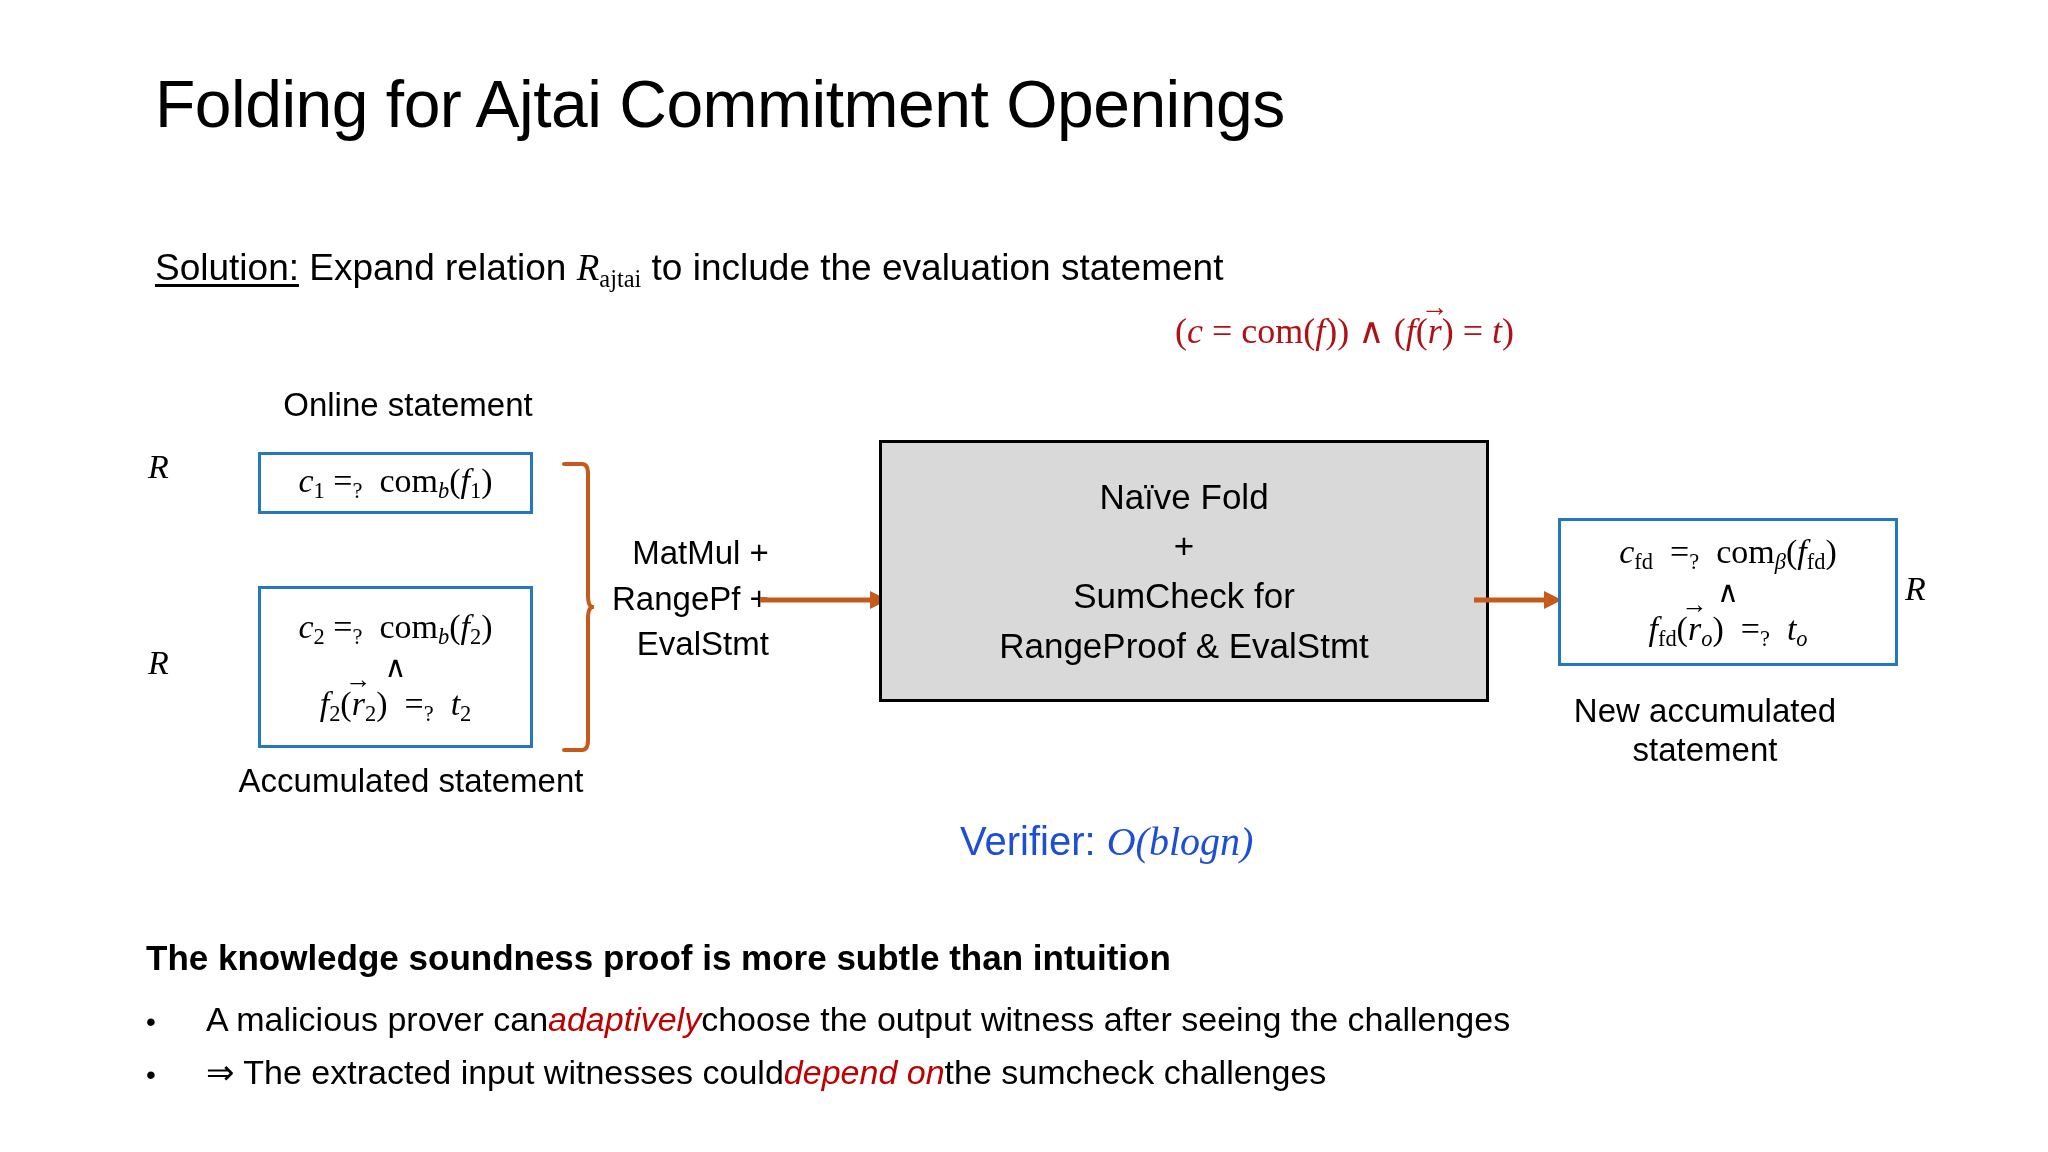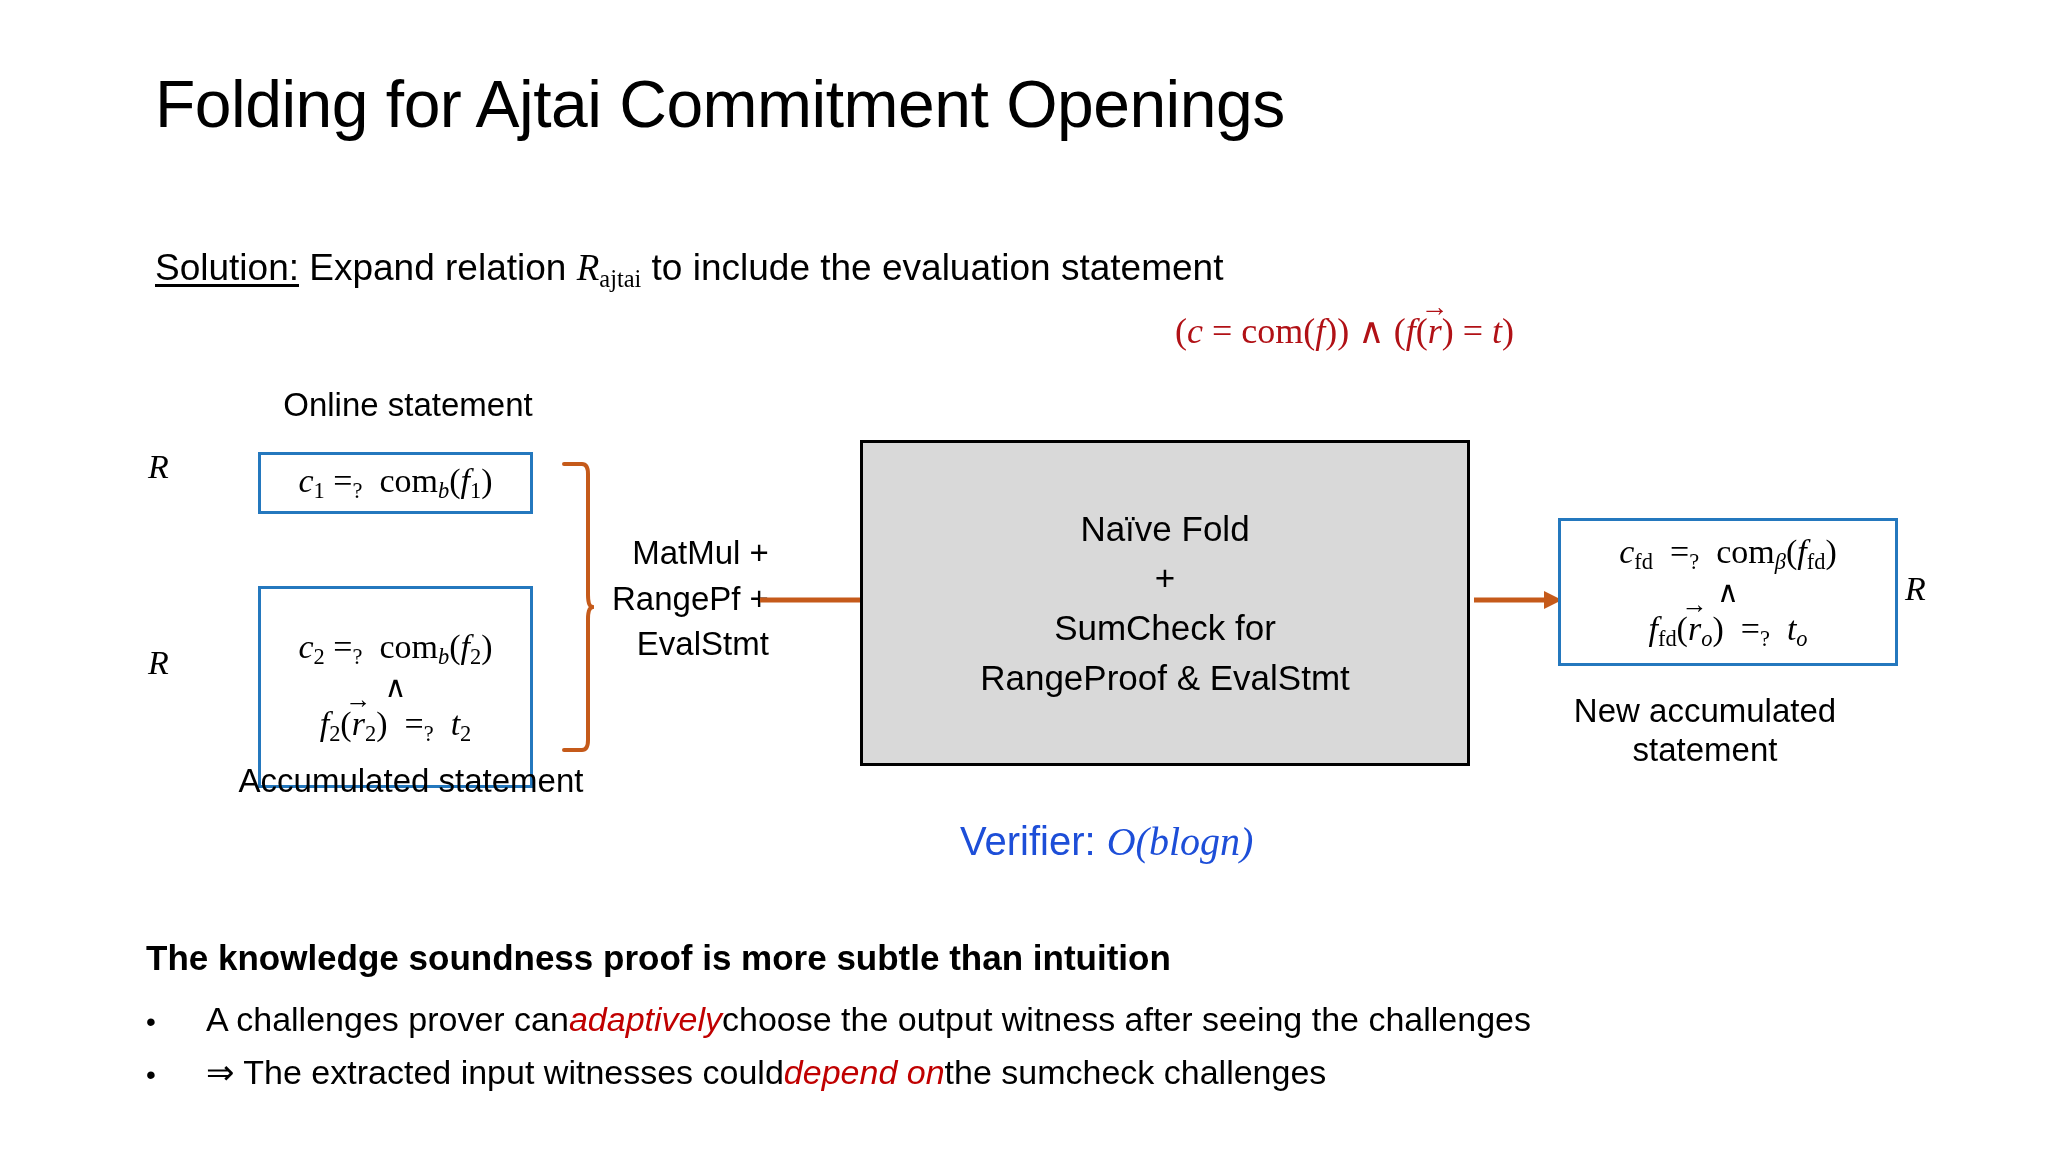--- a/index.html
+++ b/index.html
@@ -122,21 +122,21 @@
     display: flex;
     flex-direction: column;
     align-items: center;
     justify-content: center;
     font-family: Liberation Serif, serif;
     font-size: 34px;
     line-height: 1.26;
     white-space: nowrap;
   }
   .box-ajtai { left: 258px; top: 452px; width: 275px; height: 62px; }
-  .box-eval  { left: 258px; top: 586px; width: 275px; height: 202px; }
+  .box-eval  { left: 258px; top: 586px; width: 275px; height: 162px; }
   .box-out   { left: 1558px; top: 518px; width: 340px; height: 148px; }
   .wedge { font-size: 30px; line-height: 1.05; }
 
   
   .brace {
     position: absolute;
     left: 562px;
     top: 462px;
     width: 32px;
     height: 290px;
@@ -154,24 +154,24 @@
   }
 
   
   .arrow-svg { position: absolute; overflow: visible; }
   .arrow-left  { left: 760px; top: 588px; }
   .arrow-right { left: 1474px; top: 588px; }
 
   
   .gray-box {
     position: absolute;
-    left: 860px;
+    left: 879px;
     top: 440px;
     width: 610px;
-    height: 326px;
+    height: 262px;
     background: #D9D9D9;
     border: 3px solid #000000;
     box-sizing: border-box;
     display: flex;
     flex-direction: column;
     align-items: center;
     justify-content: center;
     font-size: 35px;
     line-height: 1.42;
     text-align: center;
@@ -323,21 +323,21 @@
   <div class="plain-label new-accum">New accumulated statement</div>
 
   <div class="verifier">
     <span>Verifier:</span><span>&nbsp;</span><span class="bigO">O(<span style="font-style:italic;">b</span>log<span style="font-style:italic;">n</span>)</span>
   </div>
 
   <div class="bottom-heading">The knowledge soundness proof is more subtle than intuition</div>
 
   <div class="bullet-row bullet-1">
     <span class="bullet-dot">•</span>
-    <span>A challenges prover can </span>
+    <span>A malicious prover can </span>
       <span class="em-red">adaptively</span>
       <span> choose the output witness after seeing the challenges</span>
   </div>
 
   <div class="bullet-row bullet-2">
     <span class="bullet-dot">•</span>
     <span>⇒ The extracted input witnesses could </span>
       <span class="em-red">depend on</span>
       <span> the sumcheck challenges</span>
   </div>

